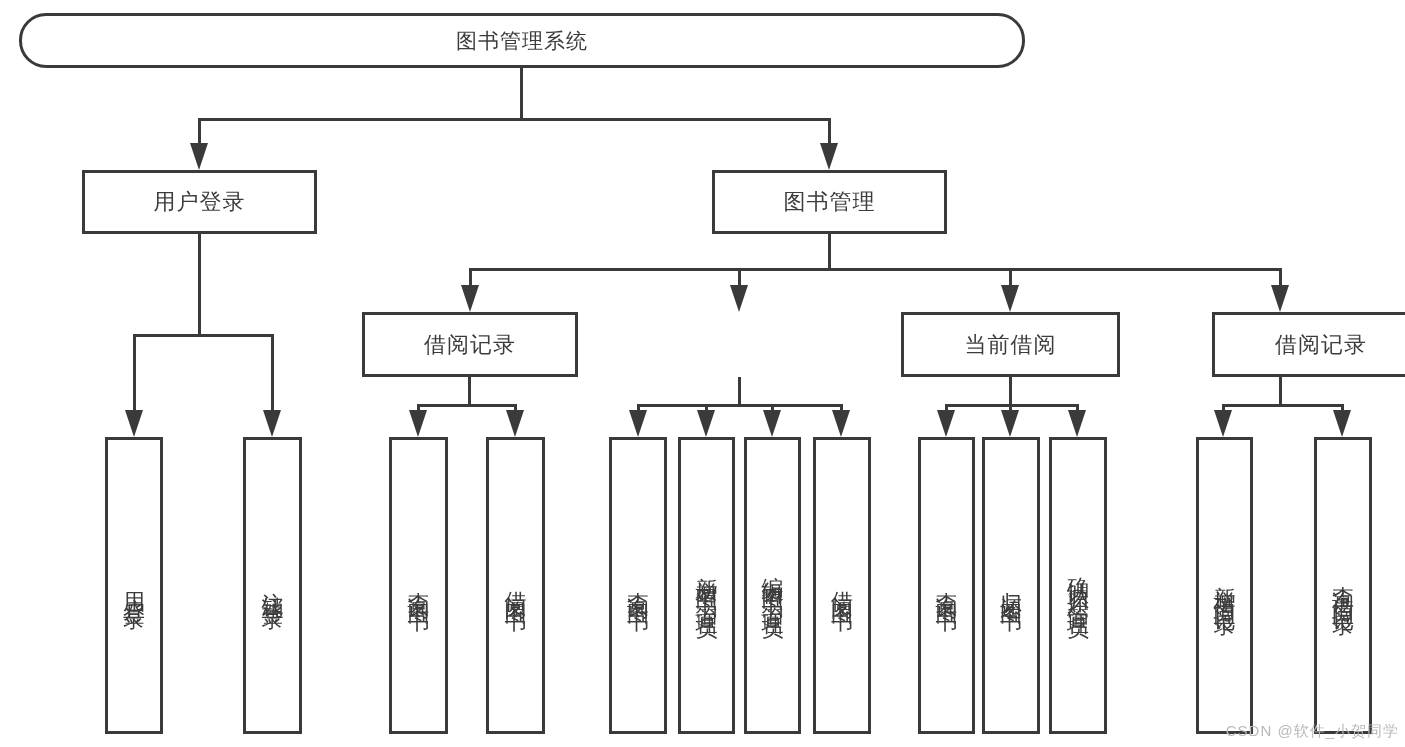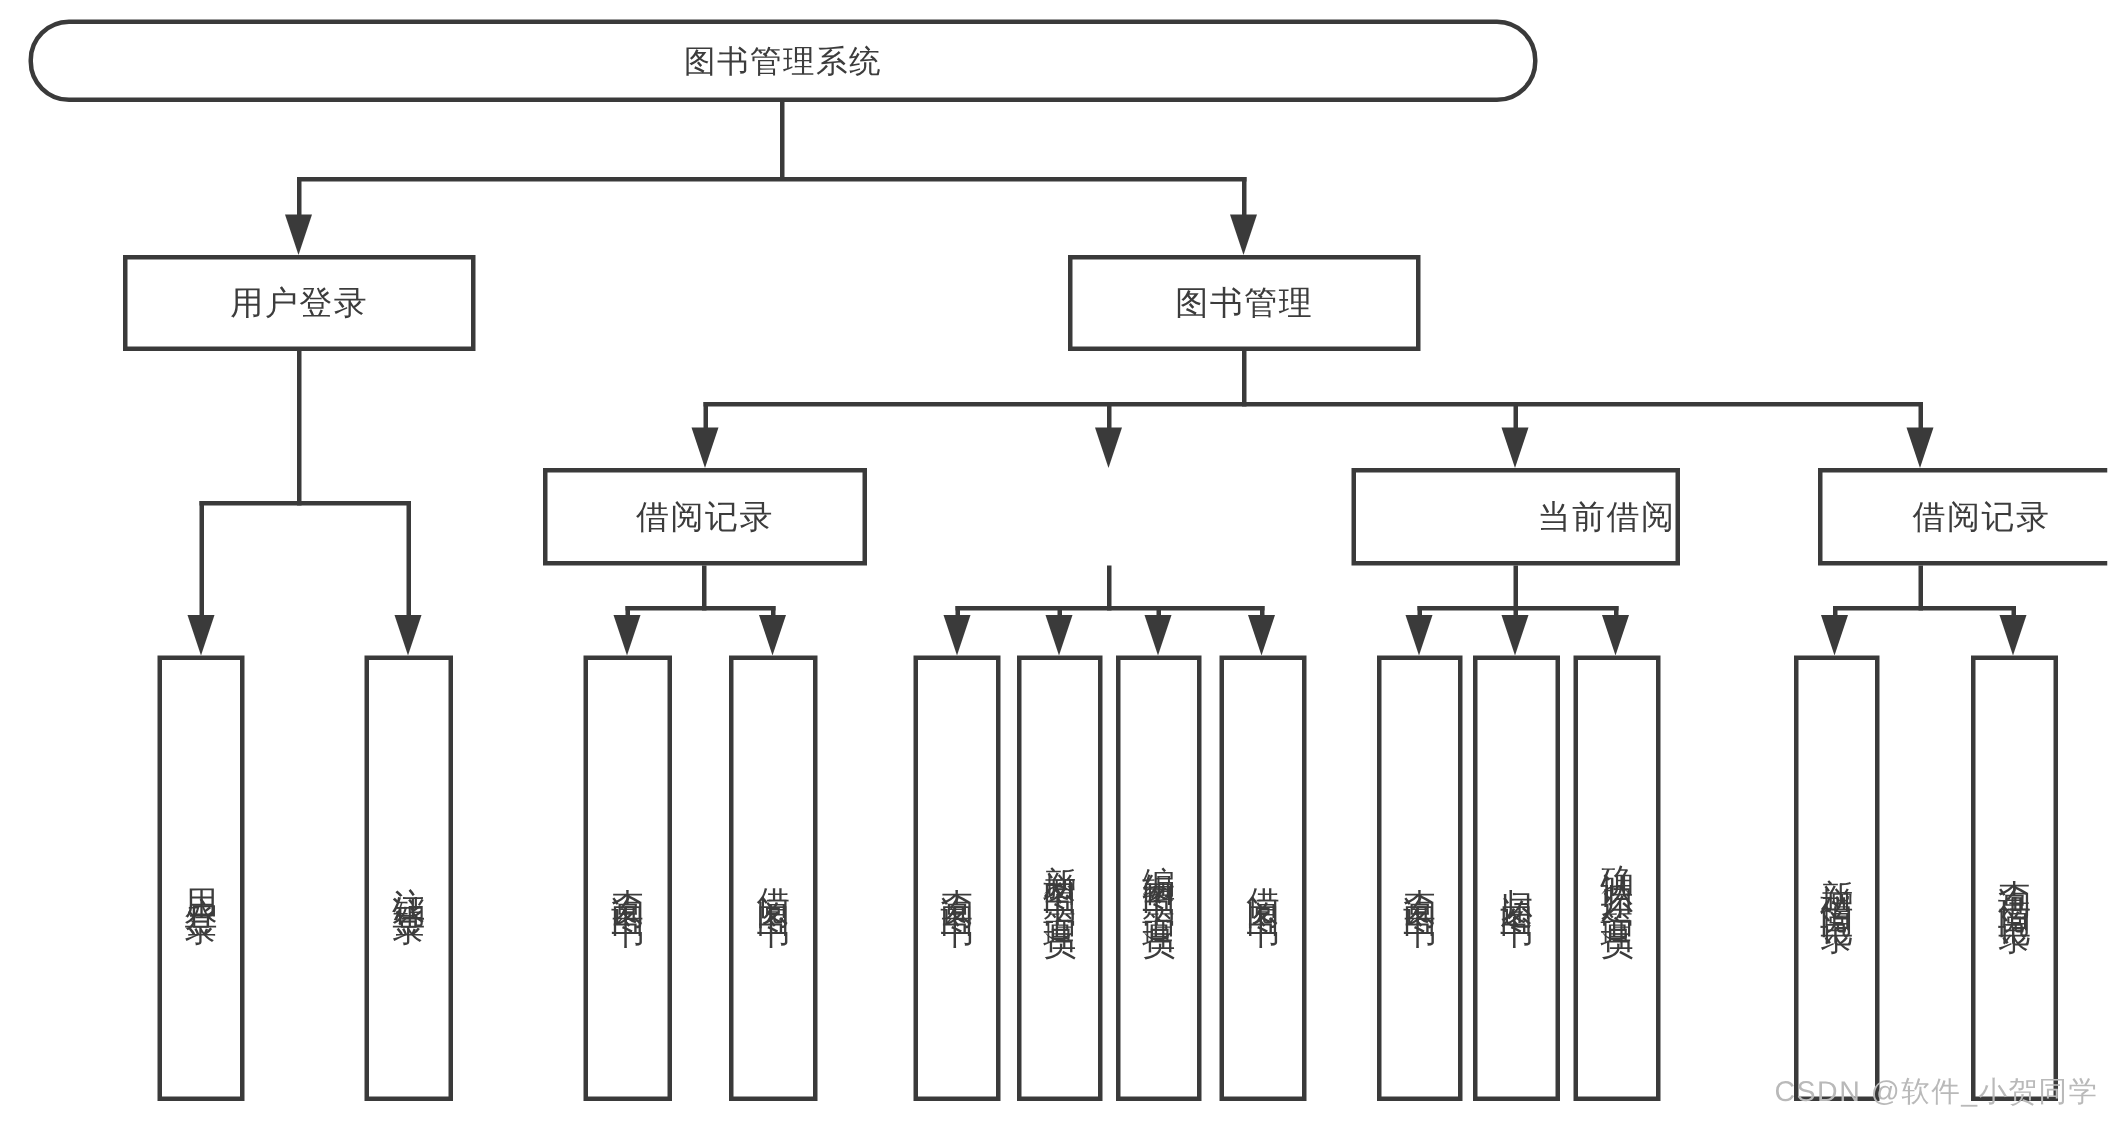--- a/index.html
+++ b/index.html
@@ -36,21 +36,21 @@
   .hline{position:absolute;height:3px;background:#3a3a3a;}
   .arr{
     position:absolute;width:0;height:0;
     border-left:9px solid transparent;
     border-right:9px solid transparent;
     border-top:27px solid #3a3a3a;
   }
   .watermark{
     position:absolute;
     right:6px;bottom:6px;
-    font-size:19px;
+    font-size:15px;
     color:#b9b9b9;
     letter-spacing:1px;
     z-index:10;
     white-space:nowrap;
   }
 </style>
 </head>
 <body>
 
 <div id="canvas">
@@ -87,21 +87,21 @@
   <div class="vline" style="left:738px;top:268px;height:20px;"></div>
   <div class="arr" style="left:730px;top:285px;"></div>
   <div class="vline" style="left:1009px;top:268px;height:20px;"></div>
   <div class="arr" style="left:1001px;top:285px;"></div>
   <div class="vline" style="left:1279px;top:268px;height:20px;"></div>
   <div class="arr" style="left:1271px;top:285px;"></div>
 
   <div class="box" style="left:362px;top:312px;width:216px;height:65px;">
     <span>借阅记录</span>
   </div>
-  <div class="box" style="left:901px;top:312px;width:219px;height:65px;justify-content:flex-end;">
+  <div class="box" style="left:901px;top:312px;width:219px;height:65px;">
     <span>当前借阅</span>
   </div>
   <div class="box" style="left:1172px;top:312px;width:218px;height:65px;margin-left:40px;">
     <span>借阅记录</span>
   </div>
 
   <div class="vline" style="left:468px;top:377px;height:30px;"></div>
   <div class="hline" style="left:417px;top:404px;width:100px;"></div>
   <div class="vline" style="left:417px;top:404px;height:9px;"></div>
   <div class="arr" style="left:409px;top:410px;"></div>

